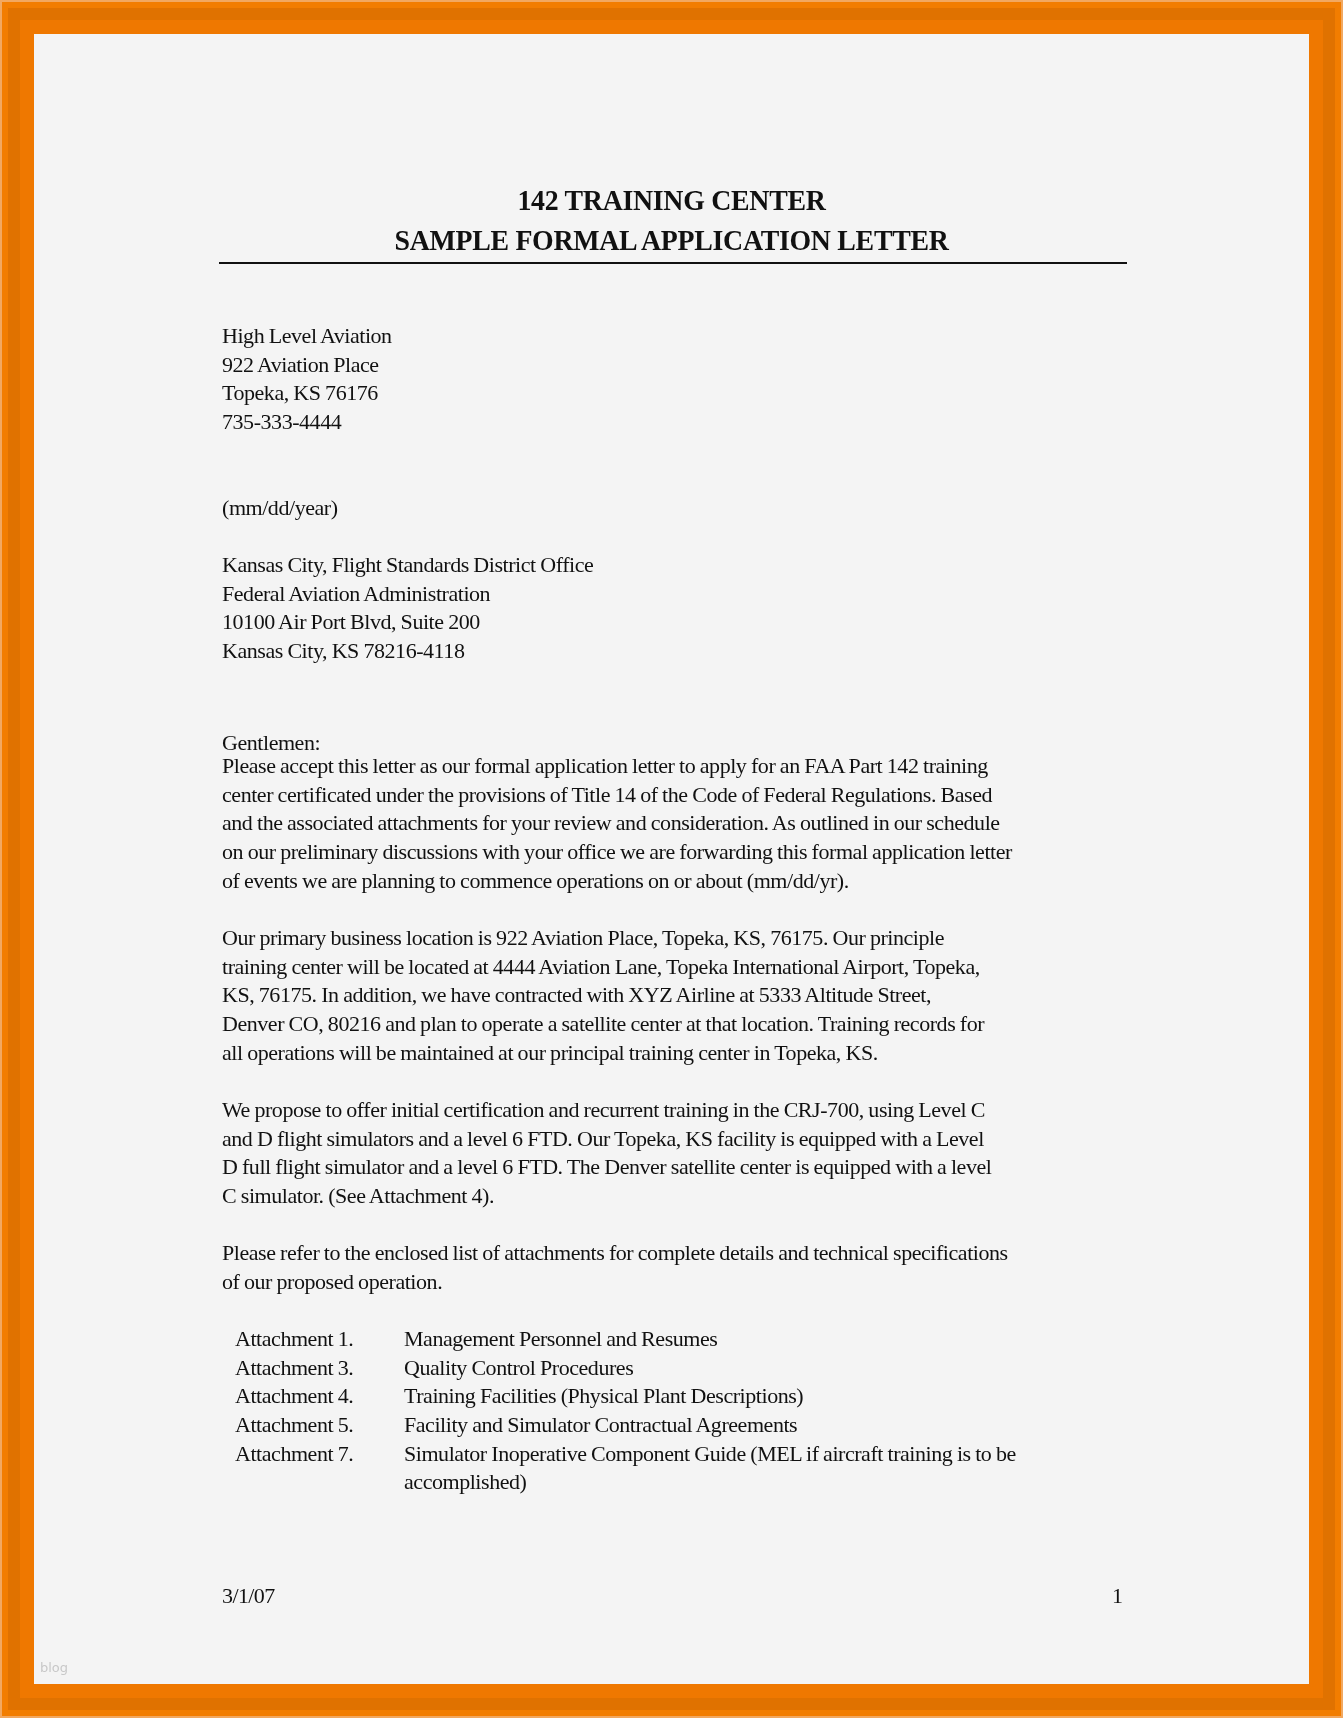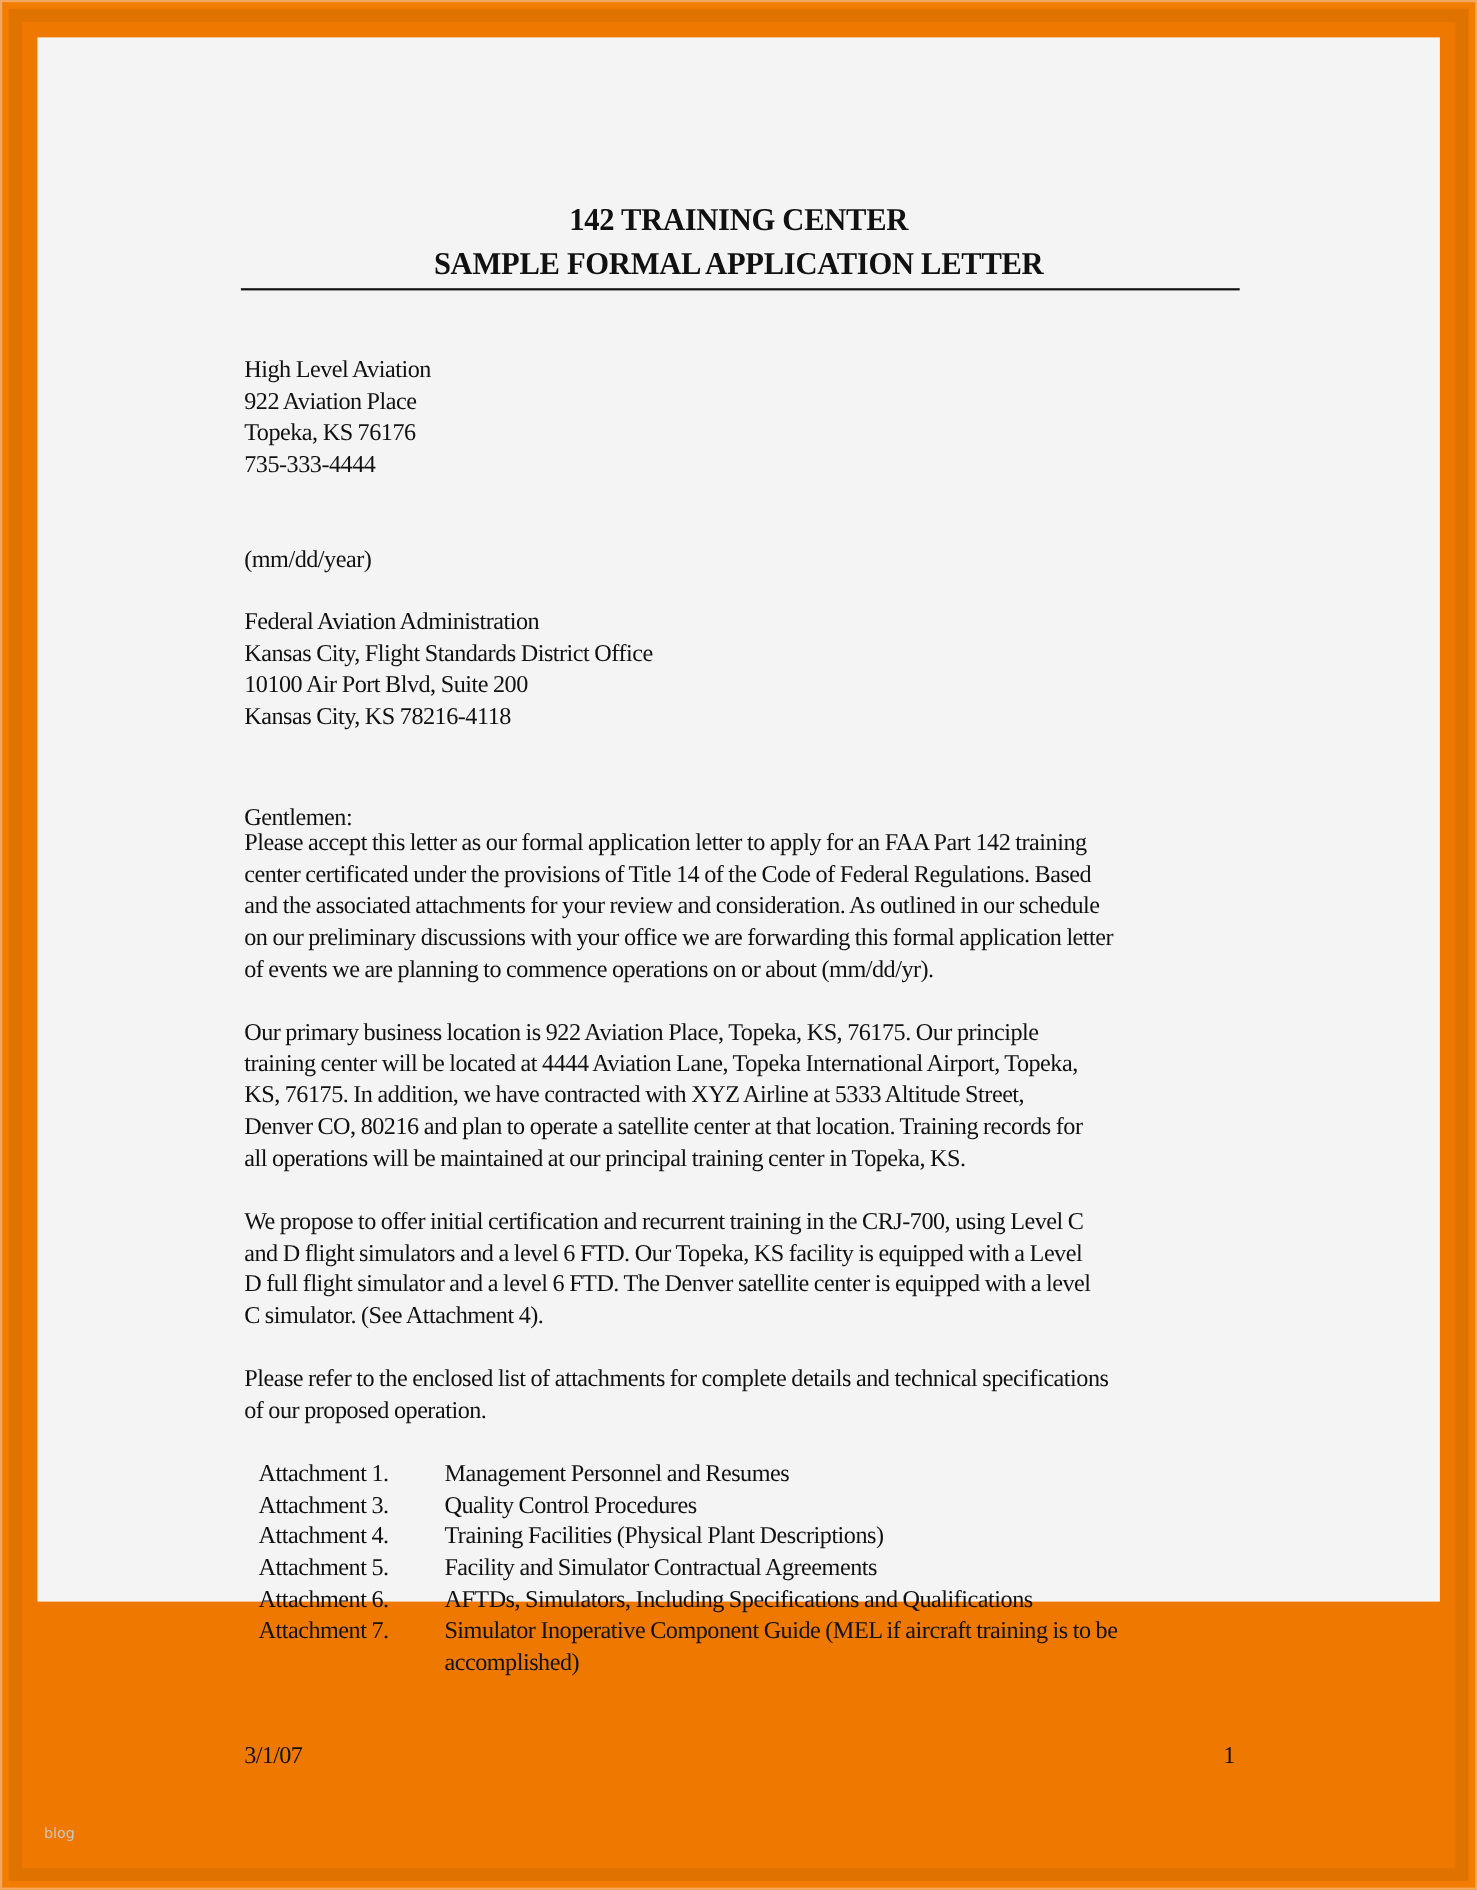--- a/index.html
+++ b/index.html
@@ -17,21 +17,21 @@
     }
     .frame-band1 {
       position: absolute; left: 8px; top: 8px; right: 8px; bottom: 8px;
       background: #e07200;
     }
     .frame-band2 {
       position: absolute; left: 20px; top: 20px; right: 20px; bottom: 20px;
       background: #ef7800;
     }
     .page {
-      position: absolute; left: 34px; top: 34px; width: 1275px; height: 1422px;
+      position: absolute; left: 34px; top: 34px; width: 1275px; height: 1650px;
       background: #f4f4f4;
     }
     .title {
       position: absolute; left: 0; width: 100%; text-align: center;
       font-weight: bold; font-size: 29px; letter-spacing: -0.3px;
       transform: scaleX(0.96);
     }
     .title.l1 { top: 150px; }
     .title.l2 { top: 190px; }
     .rule {
@@ -65,22 +65,22 @@
     <span class="line">922 Aviation Place</span>
     <span class="line">Topeka, KS 76176</span>
     <span class="line">735-333-4444</span>
   </div>
 
   <div class="block" style="top:460px;">
     <span class="line">(mm/dd/year)</span>
   </div>
 
   <div class="block" style="top:517px;">
+    <span class="line">Kansas City, Flight Standards District Office</span>
     <span class="line">Federal Aviation Administration</span>
-    <span class="line">Kansas City, Flight Standards District Office</span>
     <span class="line">10100 Air Port Blvd, Suite 200</span>
     <span class="line">Kansas City, KS 78216-4118</span>
   </div>
 
   <div class="block" style="top:695px;">
     <span class="line">Gentlemen:</span>
   </div>
 
   <div class="block" style="top:718px;">
     <span class="line">Please accept this letter as our formal application letter to apply for an FAA Part 142 training</span>
@@ -121,24 +121,20 @@
     </div>
     <div class="attach-row">
       <span class="lbl">Attachment 4.</span>
       <span class="desc">Training Facilities (Physical Plant Descriptions)</span>
     </div>
     <div class="attach-row">
       <span class="lbl">Attachment 5.</span>
       <span class="desc">Facility and Simulator Contractual Agreements</span>
     </div>
     <div class="attach-row">
-      <span class="lbl">Attachment 6.</span>
-      <span class="desc">AFTDs, Simulators, Including Specifications and Qualifications</span>
-    </div>
-    <div class="attach-row">
       <span class="lbl">Attachment 7.</span>
       <span class="desc">Simulator Inoperative Component Guide (MEL if aircraft training is to be</span>
     </div>
     <div class="attach-row">
       <span class="desc">accomplished)</span>
     </div>
   </div>
 
   <div class="footer-date">3/1/07</div>
   <div class="footer-page">1</div>

